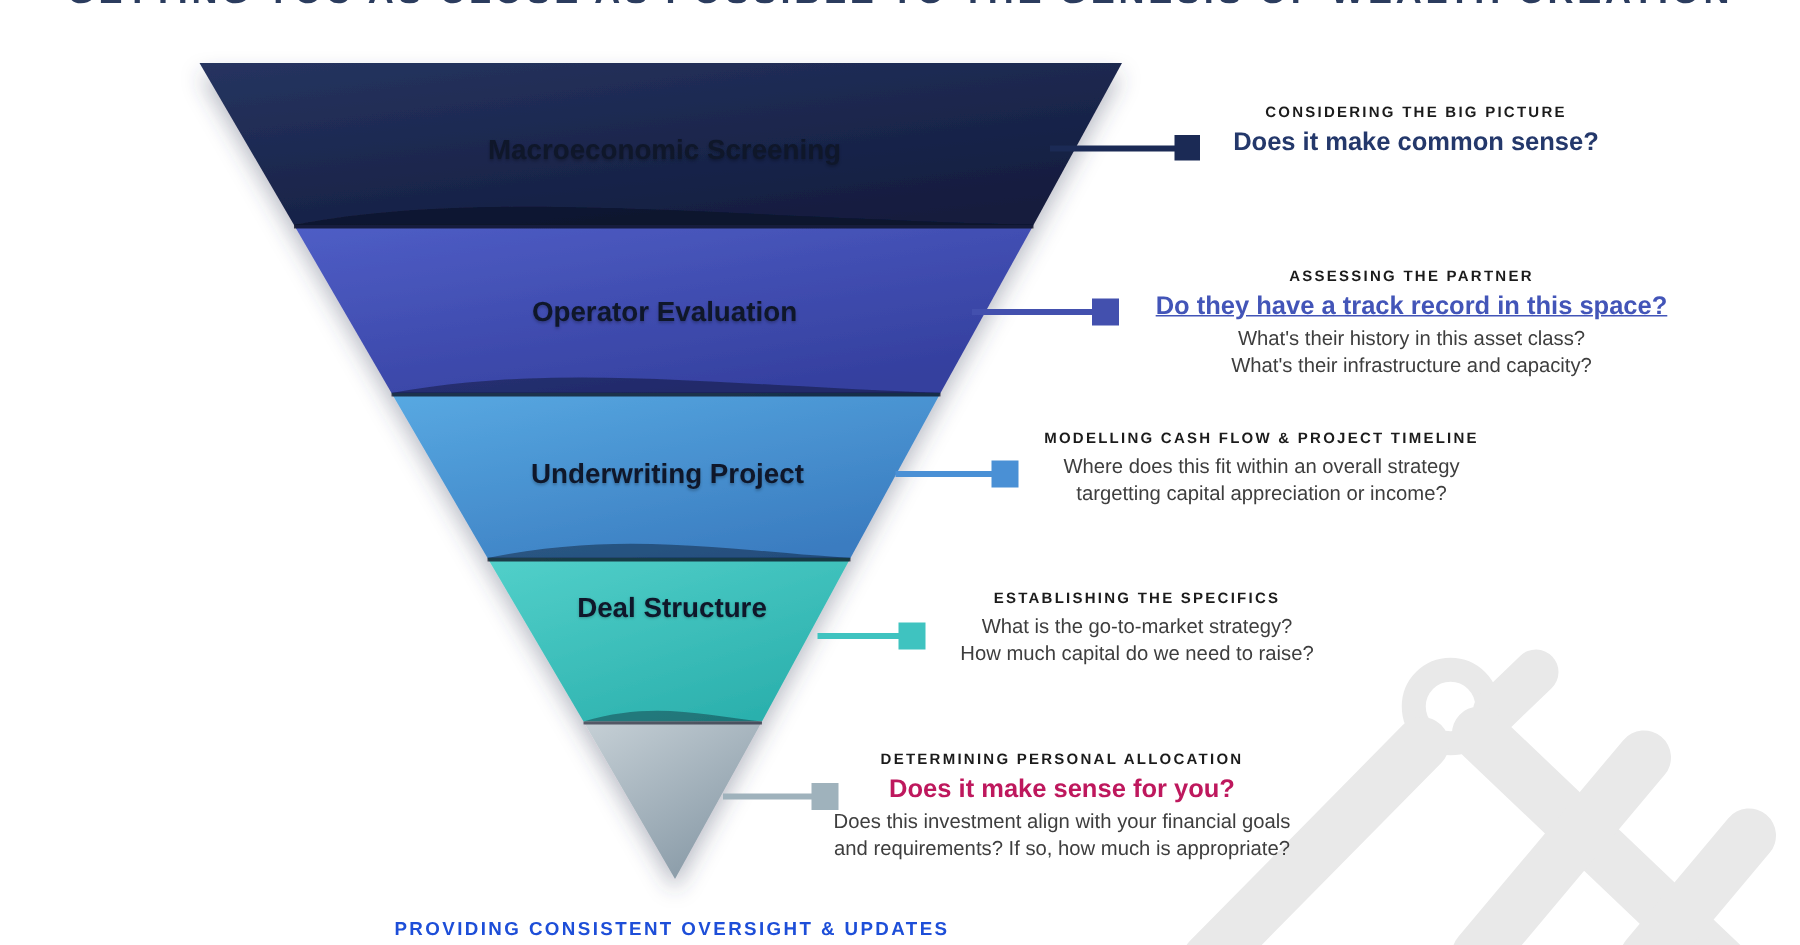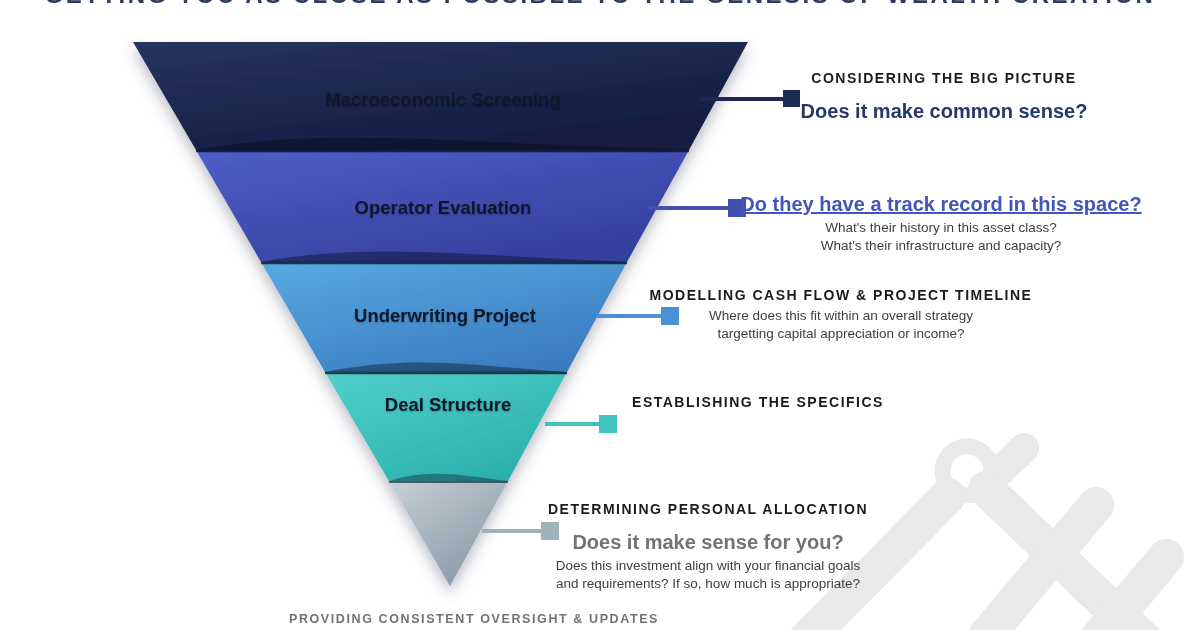--- a/index.html
+++ b/index.html
@@ -15,34 +15,33 @@
   .art { position:absolute; left:0; top:0; }
   .seg-label {
     position:absolute; transform:translate(-50%,-50%);
     color:#0f172a; font-weight:700; font-size:18.5px; white-space:nowrap;
     text-shadow:0 1px 2px rgba(0,0,0,0.25);
   }
   .note {
     position:absolute; transform:translateX(-50%); width:490px; text-align:center;
   }
   .eyebrow {
-    font-size:14px; font-weight:700; letter-spacing:1.5px; color:#1b1b1b;
+    font-size:10px; font-weight:700; letter-spacing:1.5px; color:#1b1b1b;
     margin-bottom:4px; white-space:nowrap;text-align:center;
   }
   .headline {
-    font-size:20px; font-weight:700; margin-bottom:3px; white-space:nowrap;margin-top:14px;
+    font-size:17px; font-weight:700; margin-bottom:3px; white-space:nowrap;
   }
   .note-body {
     font-size:13.5px; color:#3e3e3e; line-height:1.32; white-space:pre-line;
   }
   .footer {
     position:absolute; left:448px; top:612px; transform:translateX(-50%);
-    font-size:12.5px; font-weight:700; letter-spacing:1.6px; color:#737373;
+    font-size:12.5px; font-weight:700; letter-spacing:1.6px; color:#1d4ed8;
     white-space:nowrap;
-    margin-left:26px;
   }
 </style>
 </head>
 <body>
 
 <div class="canvas">
 
   <div class="title">GETTING YOU AS CLOSE AS POSSIBLE TO THE GENESIS OF WEALTH CREATION</div>
 
   <svg class="art" width="1200" height="630" viewBox="0 0 1200 630">
@@ -121,37 +120,40 @@
   <div class="seg-label" style="left:445px; top:316px">Underwriting Project</div>
   <div class="seg-label" style="left:443px; top:208px">Operator Evaluation</div>
   <div class="seg-label" style="left:448px; top:405px">Deal Structure</div>
 
   <div class="note" style="left:944px; top:70px">
     <div class="eyebrow">CONSIDERING THE BIG PICTURE</div>
     <div class="headline" style="color: rgb(36, 56, 107);">Does it make common sense?</div>
   </div>
 
   <div class="note" style="left:941px; top:179px">
+    <div class="eyebrow">ASSESSING THE PARTNER</div>
     <div class="headline" style="color: rgb(67, 85, 184); text-decoration: underline;">Do they have a track record in this space?</div>
     <div class="note-body">What's their history in this asset class?
 What's their infrastructure and capacity?</div>
   </div>
 
   <div class="note" style="left:841px; top:287px">
     <div class="eyebrow">MODELLING CASH FLOW &amp; PROJECT TIMELINE</div>
     <div class="note-body">Where does this fit within an overall strategy
 targetting capital appreciation or income?</div>
   </div>
 
   <div class="note" style="left:758px; top:394px">
     <div class="eyebrow">ESTABLISHING THE SPECIFICS</div>
+    <div class="note-body">What is the go-to-market strategy?
+How much capital do we need to raise?</div>
   </div>
 
   <div class="note" style="left:708px; top:501px">
     <div class="eyebrow">DETERMINING PERSONAL ALLOCATION</div>
-    <div class="headline" style="color: #737373;">Does it make sense for you?</div>
+    <div class="headline" style="color: #be185d;">Does it make sense for you?</div>
     <div class="note-body">Does this investment align with your financial goals
 and requirements? If so, how much is appropriate?</div>
   </div>
 
   <div class="footer">PROVIDING CONSISTENT OVERSIGHT &amp; UPDATES</div>
 
 </div>
 
 </body></html>

